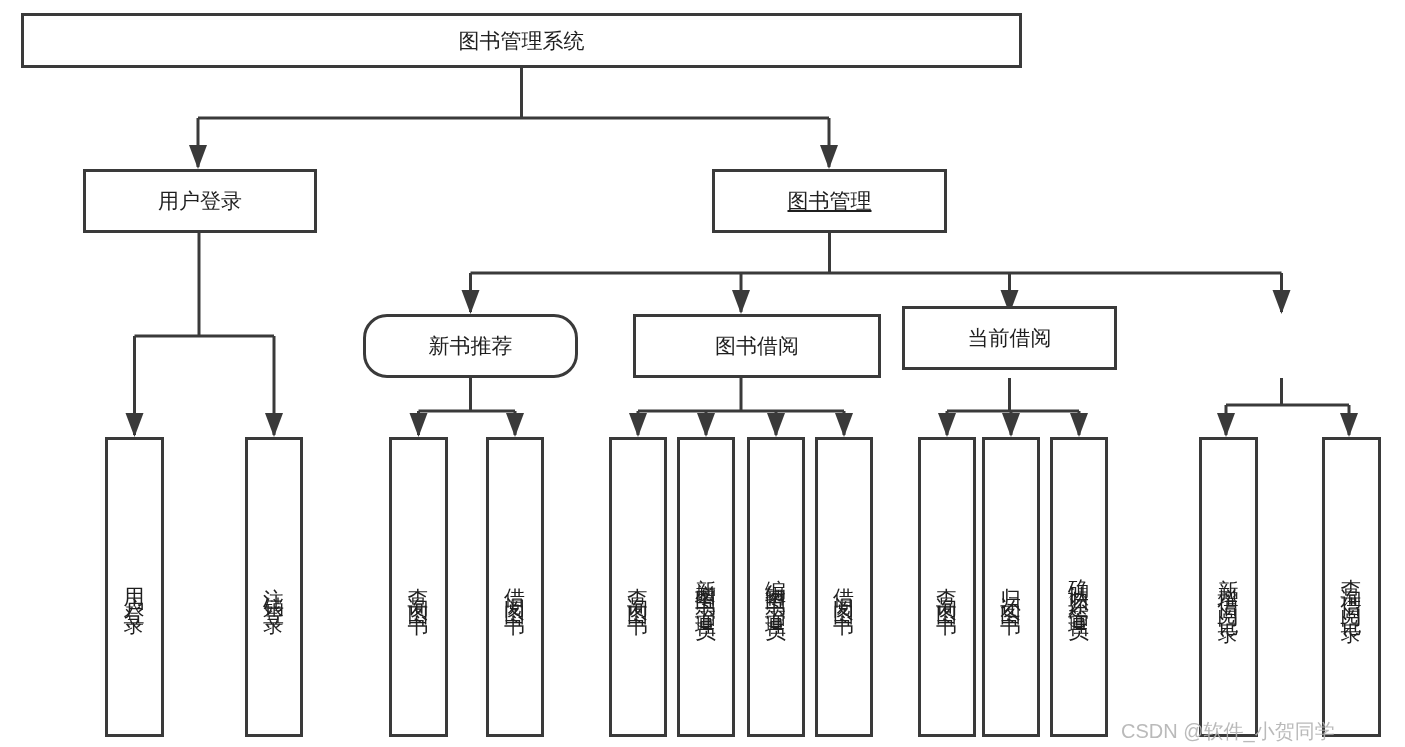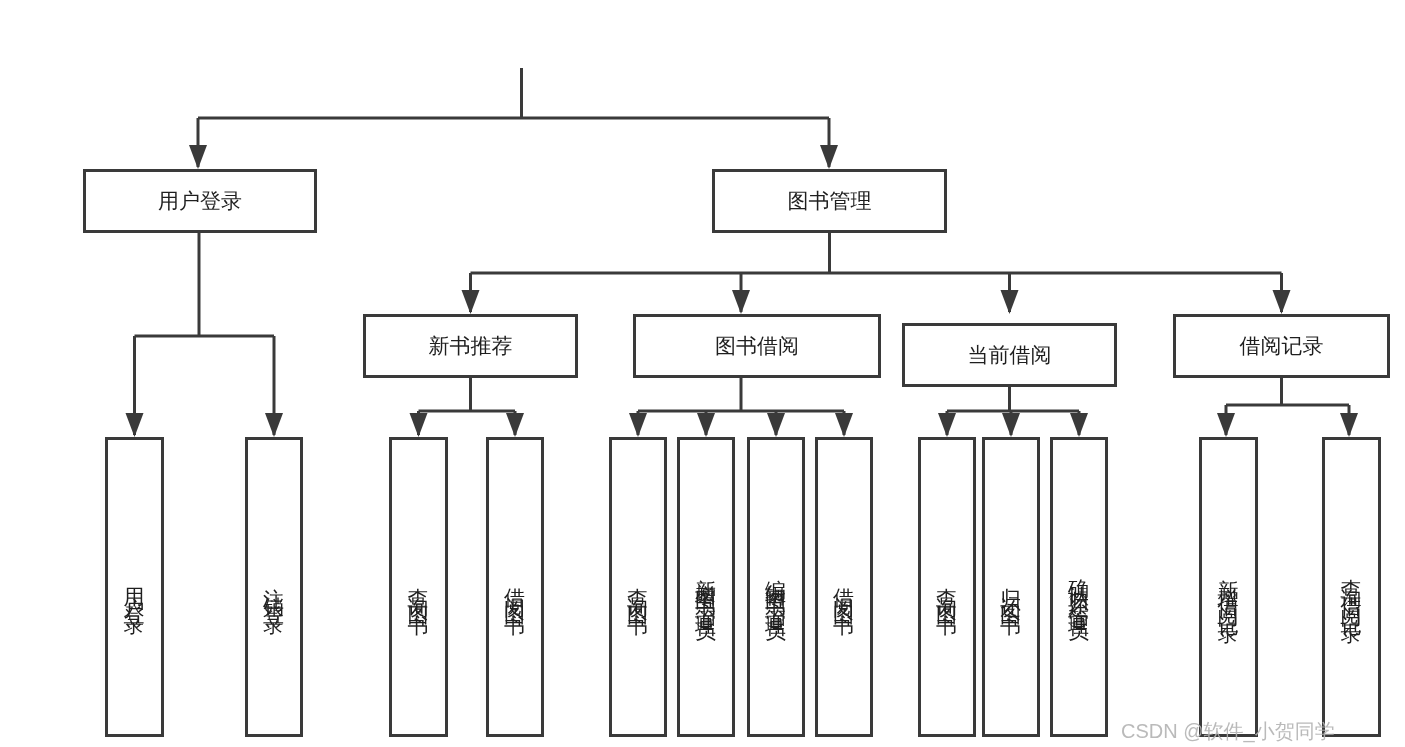--- a/index.html
+++ b/index.html
@@ -48,25 +48,25 @@
     writing-mode: vertical-rl;
     letter-spacing: 9px;
     line-height: 1;
     text-align: center;
     padding-top: 4px;
   }
   
   .n-root  { left: 21px;   top: 13px;  width: 1001px; height: 55px; }
   
   .n-l2a   { left: 83px;   top: 169px; width: 234px;  height: 64px; }
-  .n-l2b   { left: 712px;  top: 169px; width: 235px;  height: 64px; }
+  .n-l2b   { left: 712px;  top: 169px; width: 235px;  height: 64px; text-decoration: underline; }
   
-  .n-l3a   { left: 363px;  top: 314px; width: 215px;  height: 64px; }
+  .n-l3a   { left: 363px;  top: 314px; width: 215px;  height: 64px; border-radius: 24px; }
   .n-l3b   { left: 633px;  top: 314px; width: 248px;  height: 64px; }
-  .n-l3c   { left: 902px;  top: 323px; width: 215px;  height: 64px; }
+  .n-l3c   { left: 902px;  top: 306px; width: 215px;  height: 64px; }
   .n-l3d   { left: 1173px; top: 314px; width: 217px;  height: 64px; }
   
   .n-lf0   { left: 105px;  top: 437px; width: 59px;   height: 300px; }
   .n-lf1   { left: 245px;  top: 437px; width: 58px;   height: 300px; }
   .n-lf2   { left: 389px;  top: 437px; width: 59px;   height: 300px; }
   .n-lf3   { left: 486px;  top: 437px; width: 58px;   height: 300px; }
   .n-lf4   { left: 609px;  top: 437px; width: 58px;   height: 300px; }
   .n-lf5   { left: 677px;  top: 437px; width: 58px;   height: 300px; letter-spacing: 6px; }
   .n-lf6   { left: 747px;  top: 437px; width: 58px;   height: 300px; letter-spacing: 6px; }
   .n-lf7   { left: 815px;  top: 437px; width: 58px;   height: 300px; }
@@ -160,28 +160,28 @@
     <g>
       <path d="M1281.5 378 V405"></path>
       <path d="M1226 405 H1349"></path>
       <path d="M1226 405 V435"></path>
       <path d="M1349 405 V435"></path>
       <polygon points="1217,413 1235,413 1226,437"></polygon>
       <polygon points="1340,413 1358,413 1349,437"></polygon>
     </g>
   </svg>
 
+  <div class="node n-root">图书管理系统</div>
 
   <div class="node n-l2a">用户登录</div>
   <div class="node n-l2b">图书管理</div>
 
   <div class="node n-l3a">新书推荐</div>
   <div class="node n-l3b">图书借阅</div>
   <div class="node n-l3c">当前借阅</div>
-  <div class="node n-l3d">借阅记录</div>
 
   <div class="node leaf n-lf0">用户登录</div>
   <div class="node leaf n-lf1">注销登录</div>
   <div class="node leaf n-lf2">查询图书</div>
   <div class="node leaf n-lf3">借阅图书</div>
   <div class="node leaf n-lf4">查询图书</div>
   <div class="node leaf n-lf5">新增图书（管理员）</div>
   <div class="node leaf n-lf6">编辑图书（管理员）</div>
   <div class="node leaf n-lf7">借阅图书</div>
   <div class="node leaf n-lf8">查询图书</div>

